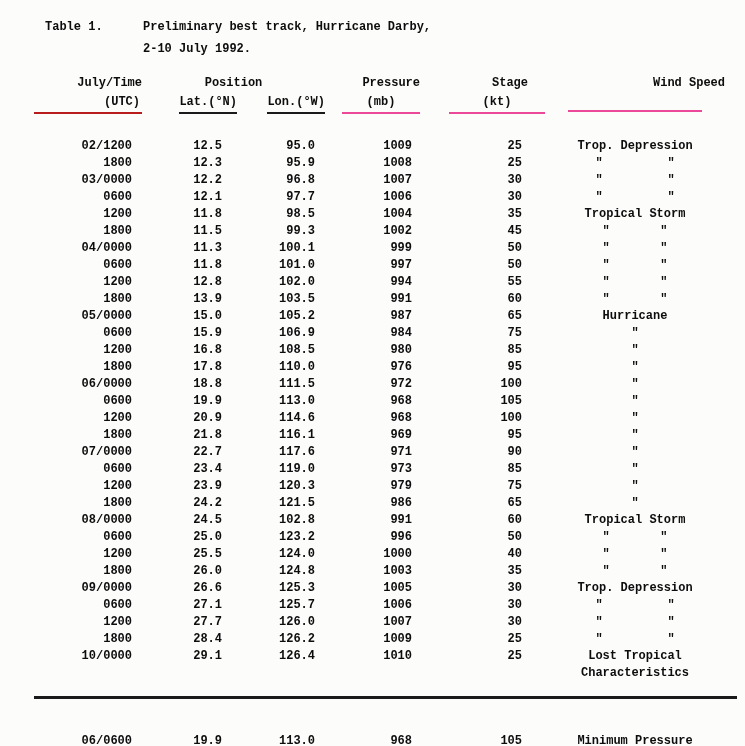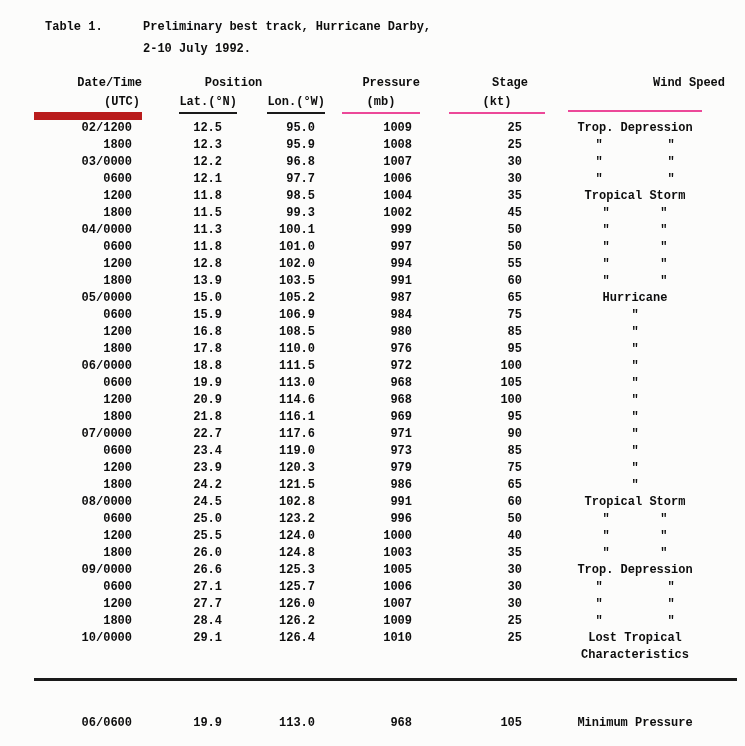--- a/index.html
+++ b/index.html
@@ -41,36 +41,36 @@
   .c-lon   { width:  88px; text-align: right; padding-right: 10px; }
   .c-pres  { width:  95px; text-align: right; padding-right: 8px;  }
   .c-wind  { width: 125px; text-align: right; padding-right: 23px; }
   .c-stage { width: 180px; text-align: center; }
 
   .val.c-dt { padding-right: 10px; }
 
   .thead .tr { line-height: 19px; }
   .np { padding-right: 0 !important; }
 
-  .u-full { border-bottom: 8px solid #b91c1c; }
+  .u-full { border-bottom: 2px solid #b91c1c; }
   .ul {
     display: inline-block;
     border-bottom: 2px solid #1a1a1a;
   }
   .ulbox {
     display: inline-block;
     border-bottom: 2px solid #ec4899;
     text-align: center;
     white-space: pre;
   }
   .ulbox.w-mb    { width: 78px; }
   .ulbox.w-kt    { width: 96px; }
   .ulbox.w-stage { width: 134px; height: 18px; vertical-align: bottom; }
 
-  .tbody { margin-top: 0; }
+  .tbody { margin-top: 24px; }
 
   .rule {
     border: 0;
     border-top: 3px solid #1a1a1a;
     margin: 14px 8px 0 34px;
   }
   .summary { margin-top: 34px; align-items: center; }
 </style>
 </head>
 <body>
@@ -80,21 +80,21 @@
   <div class="title-row">
     <span class="title-label">Table 1.</span>
     <div class="title-text">
       <div>Preliminary best track, Hurricane Darby,</div>
       <div>2-10 July 1992.</div>
     </div>
   </div>
 
   <div class="thead">
     <div class="tr">
-      <span class="td c-dt">Date/Time</span>
+      <span class="td c-dt">July/Time</span>
       <span class="td" style="width:183px;text-align:center;">Position</span>
       <span class="td c-pres np">Pressure</span>
       <span class="td c-stage">Stage</span>
       <span class="td c-wind np">Wind Speed</span>
     </div>
     <div class="tr">
       <span class="td c-dt u-full" style="padding-right:2px;">(UTC)</span>
       <span class="td c-lat np"><span class="ul">Lat.(°N)</span></span>
       <span class="td c-lon np"><span class="ul">Lon.(°W)</span></span>
       <span class="td c-pres np"><span class="ulbox w-mb">(mb)</span></span>

